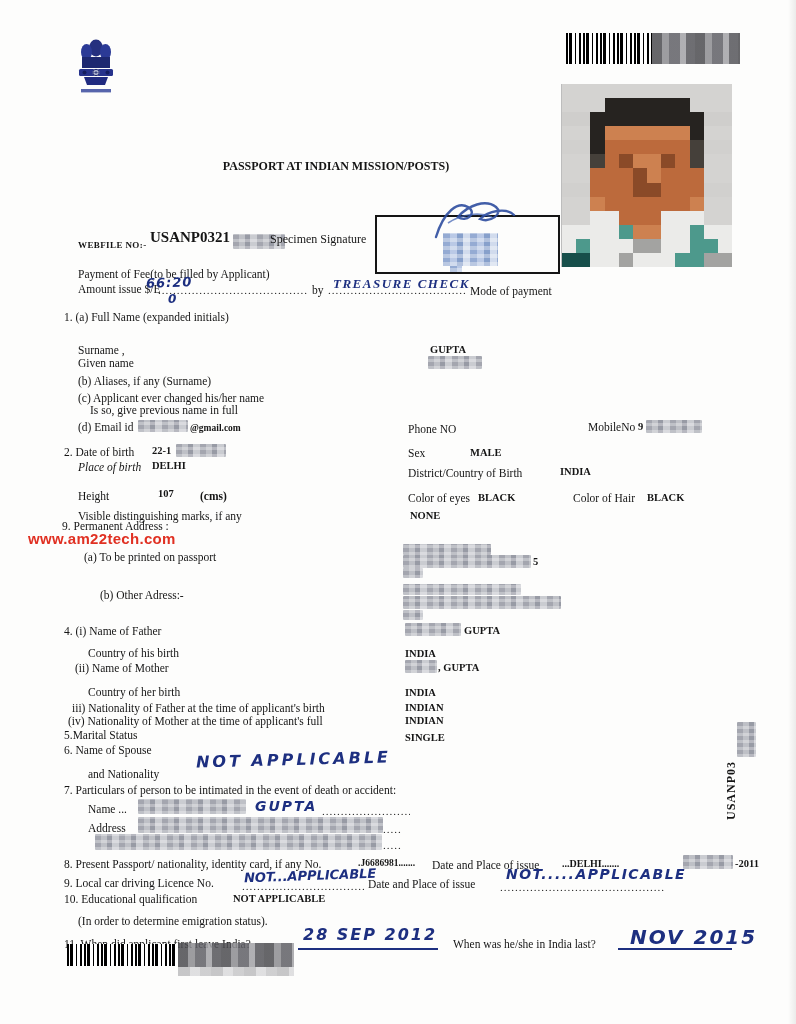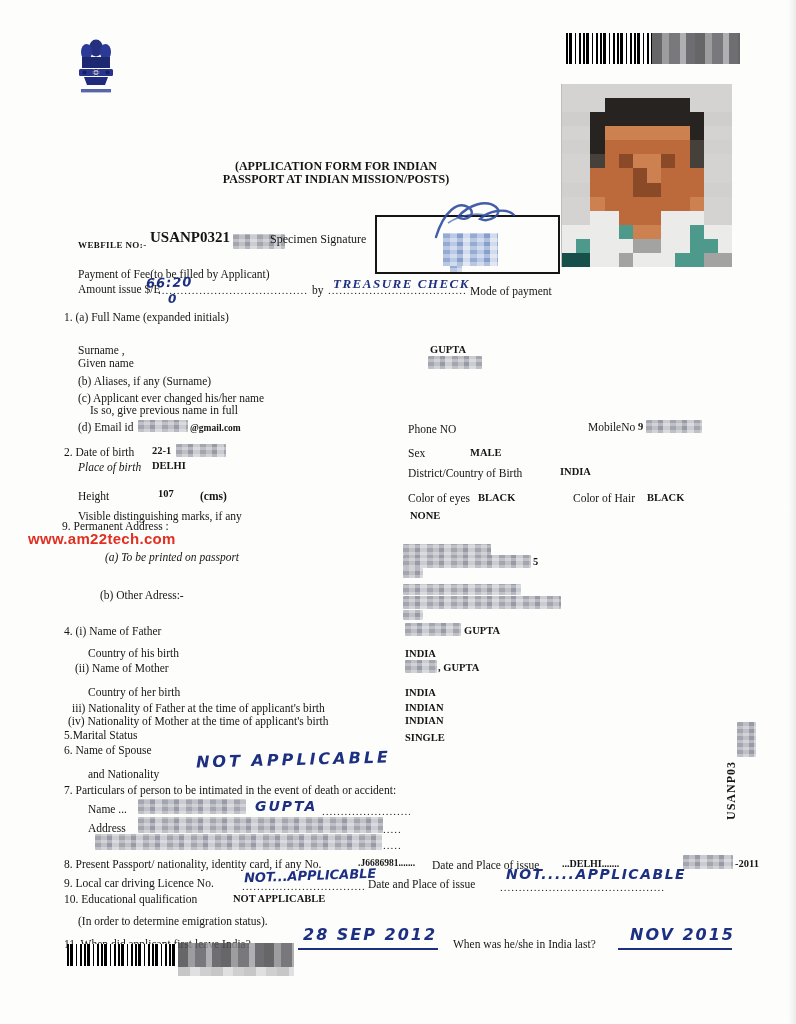--- a/index.html
+++ b/index.html
@@ -133,21 +133,20 @@
       <rect x="0" y="12" width="2" height="1" fill="#174f4a"></rect>
         <rect x="2" y="12" width="2" height="1" fill="#ebebe9"></rect>
         <rect x="4" y="12" width="1" height="1" fill="#a3a3a1"></rect>
         <rect x="5" y="12" width="3" height="1" fill="#ebebe9"></rect>
         <rect x="8" y="12" width="2" height="1" fill="#4d998c"></rect>
         <rect x="10" y="12" width="2" height="1" fill="#a3a3a1"></rect>
     </svg>
   </div>
 
   <div class="title">
-    <div>(APPLICATION FORM FOR INDIAN</div>
     <div>PASSPORT AT INDIAN MISSION/POSTS)</div>
   </div>
 
   <span class="t b" style="left:78px; top:239px; font-size:9px; letter-spacing:.4px;">WEBFILE NO:-</span>
   <span class="t b" style="left:150px; top:231px; font-size:15px;">USANP0321</span>
   <span class="blur" style="left:233px; top:234px; width:52px; height:15px;"></span>
   <span class="t" style="left:270px; top:233px; font-size:12px;">Specimen Signature</span>
 
   <div class="sigbox"></div>
   <svg style="position:absolute; left:418px; top:197px;" width="115" height="55" viewBox="0 0 115 55">
@@ -197,21 +196,21 @@
   <span class="t" style="left:200px; top:490px;font-weight:bold;">(cms)</span>
   <span class="t" style="left:408px; top:492px;">Color of eyes</span>
   <span class="v" style="left:478px; top:492px;">BLACK</span>
   <span class="t" style="left:573px; top:492px;">Color of Hair</span>
   <span class="v" style="left:647px; top:492px;">BLACK</span>
   <span class="t" style="left:78px; top:510px;">Visible distinguishing marks, if any</span>
   <span class="v" style="left:410px; top:510px;">NONE</span>
 
   <span class="t" style="left:62px; top:520px;">9. Permanent Address :</span>
   <span class="wm" style="left:28px; top:530px;">www.am22tech.com</span>
-  <span class="t" style="left:105px; top:551px;font-style:italic;">(a) To be   printed  on passport</span>
+  <span class="t" style="left:84px; top:551px;">(a) To be   printed  on passport</span>
   <span class="blur" style="left:403px; top:544px; width:88px; height:11px;"></span>
   <span class="blur" style="left:403px; top:555px; width:128px; height:13px;"></span>
   <span class="v" style="left:533px; top:556px;">5</span>
   <span class="blur" style="left:403px; top:568px; width:20px; height:10px;"></span>
   <span class="t" style="left:100px; top:589px;">(b) Other Adress:-</span>
   <span class="blur" style="left:403px; top:584px; width:118px; height:11px;"></span>
   <span class="blur" style="left:403px; top:596px; width:158px; height:13px;"></span>
   <span class="blur" style="left:403px; top:610px; width:20px; height:10px;"></span>
 
   <span class="t" style="left:64px; top:625px;">4. (i) Name of Father</span>
@@ -219,21 +218,21 @@
   <span class="v" style="left:464px; top:625px;">GUPTA</span>
   <span class="t" style="left:88px; top:647px;">Country of his birth</span>
   <span class="v" style="left:405px; top:648px;">INDIA</span>
   <span class="t" style="left:75px; top:662px;">(ii) Name of Mother</span>
   <span class="blur" style="left:405px; top:660px; width:32px; height:13px;"></span>
   <span class="v" style="left:438px; top:662px;">, GUPTA</span>
   <span class="t" style="left:88px; top:686px;">Country of her birth</span>
   <span class="v" style="left:405px; top:687px;">INDIA</span>
   <span class="t" style="left:72px; top:702px;">iii) Nationality of Father at the time of applicant's birth</span>
   <span class="v" style="left:405px; top:702px;">INDIAN</span>
-  <span class="t" style="left:68px; top:715px;">(iv) Nationality of Mother at the time of applicant's birth</span>
+  <span class="t" style="left:68px; top:715px;">(iv) Nationality of Mother at the time of applicant's full</span>
   <span class="v" style="left:405px; top:715px;">INDIAN</span>
 
   <span class="t" style="left:64px; top:729px;">5.Marital Status</span>
   <span class="v" style="left:405px; top:732px;">SINGLE</span>
   <span class="t" style="left:64px; top:744px;">6. Name of Spouse</span>
   <span class="hw" style="left:196px; top:752px; font-size:16px; letter-spacing:3px; transform:rotate(-1.5deg);">NOT APPLICABLE</span>
   <span class="t" style="left:88px; top:768px;">and Nationality</span>
 
   <span class="t" style="left:64px; top:784px;">7. Particulars of person to be intimated in the event of death or accident:</span>
   <span class="t" style="left:88px; top:803px;">Name ...</span>
@@ -261,21 +260,21 @@
   <span class="hw" style="left:506px; top:867px; font-size:14px; letter-spacing:1.5px;">NOT.....APPLICABLE</span>
 
   <span class="t" style="left:64px; top:893px;">10. Educational qualification</span>
   <span class="v" style="left:233px; top:893px;">NOT APPLICABLE</span>
   <span class="t" style="left:78px; top:915px;">(In order to determine emigration status).</span>
 
   <span class="t" style="left:64px; top:938px;">11. When did applicant first leave India?</span>
   <span class="hw" style="left:303px; top:927px; font-size:16px; letter-spacing:2px;">28 SEP 2012</span>
   <span class="uline" style="left:298px; top:948px; width:140px;"></span>
   <span class="t" style="left:453px; top:938px;">When was he/she in India last?</span>
-  <span class="hw" style="left:630px; top:927px; font-size:16px; letter-spacing:2px;">NOV 2015</span>
+  <span class="hw" style="left:630px; top:927px; font-size:20px; letter-spacing:2px;">NOV 2015</span>
   <span class="uline" style="left:618px; top:948px; width:114px;"></span>
 
   <div class="bars" style="left:67px; top:944px; width:111px; height:22px;"></div>
   <div class="bars-blur" style="left:178px; top:943px; width:116px; height:24px;"></div>
   <div class="bars-blur-light" style="left:178px; top:967px; width:116px; height:9px;"></div>
 
   <span class="blur" style="left:737px; top:722px; width:19px; height:35px;"></span>
   <span class="side-code">USANP03</span>
 
 </div>

